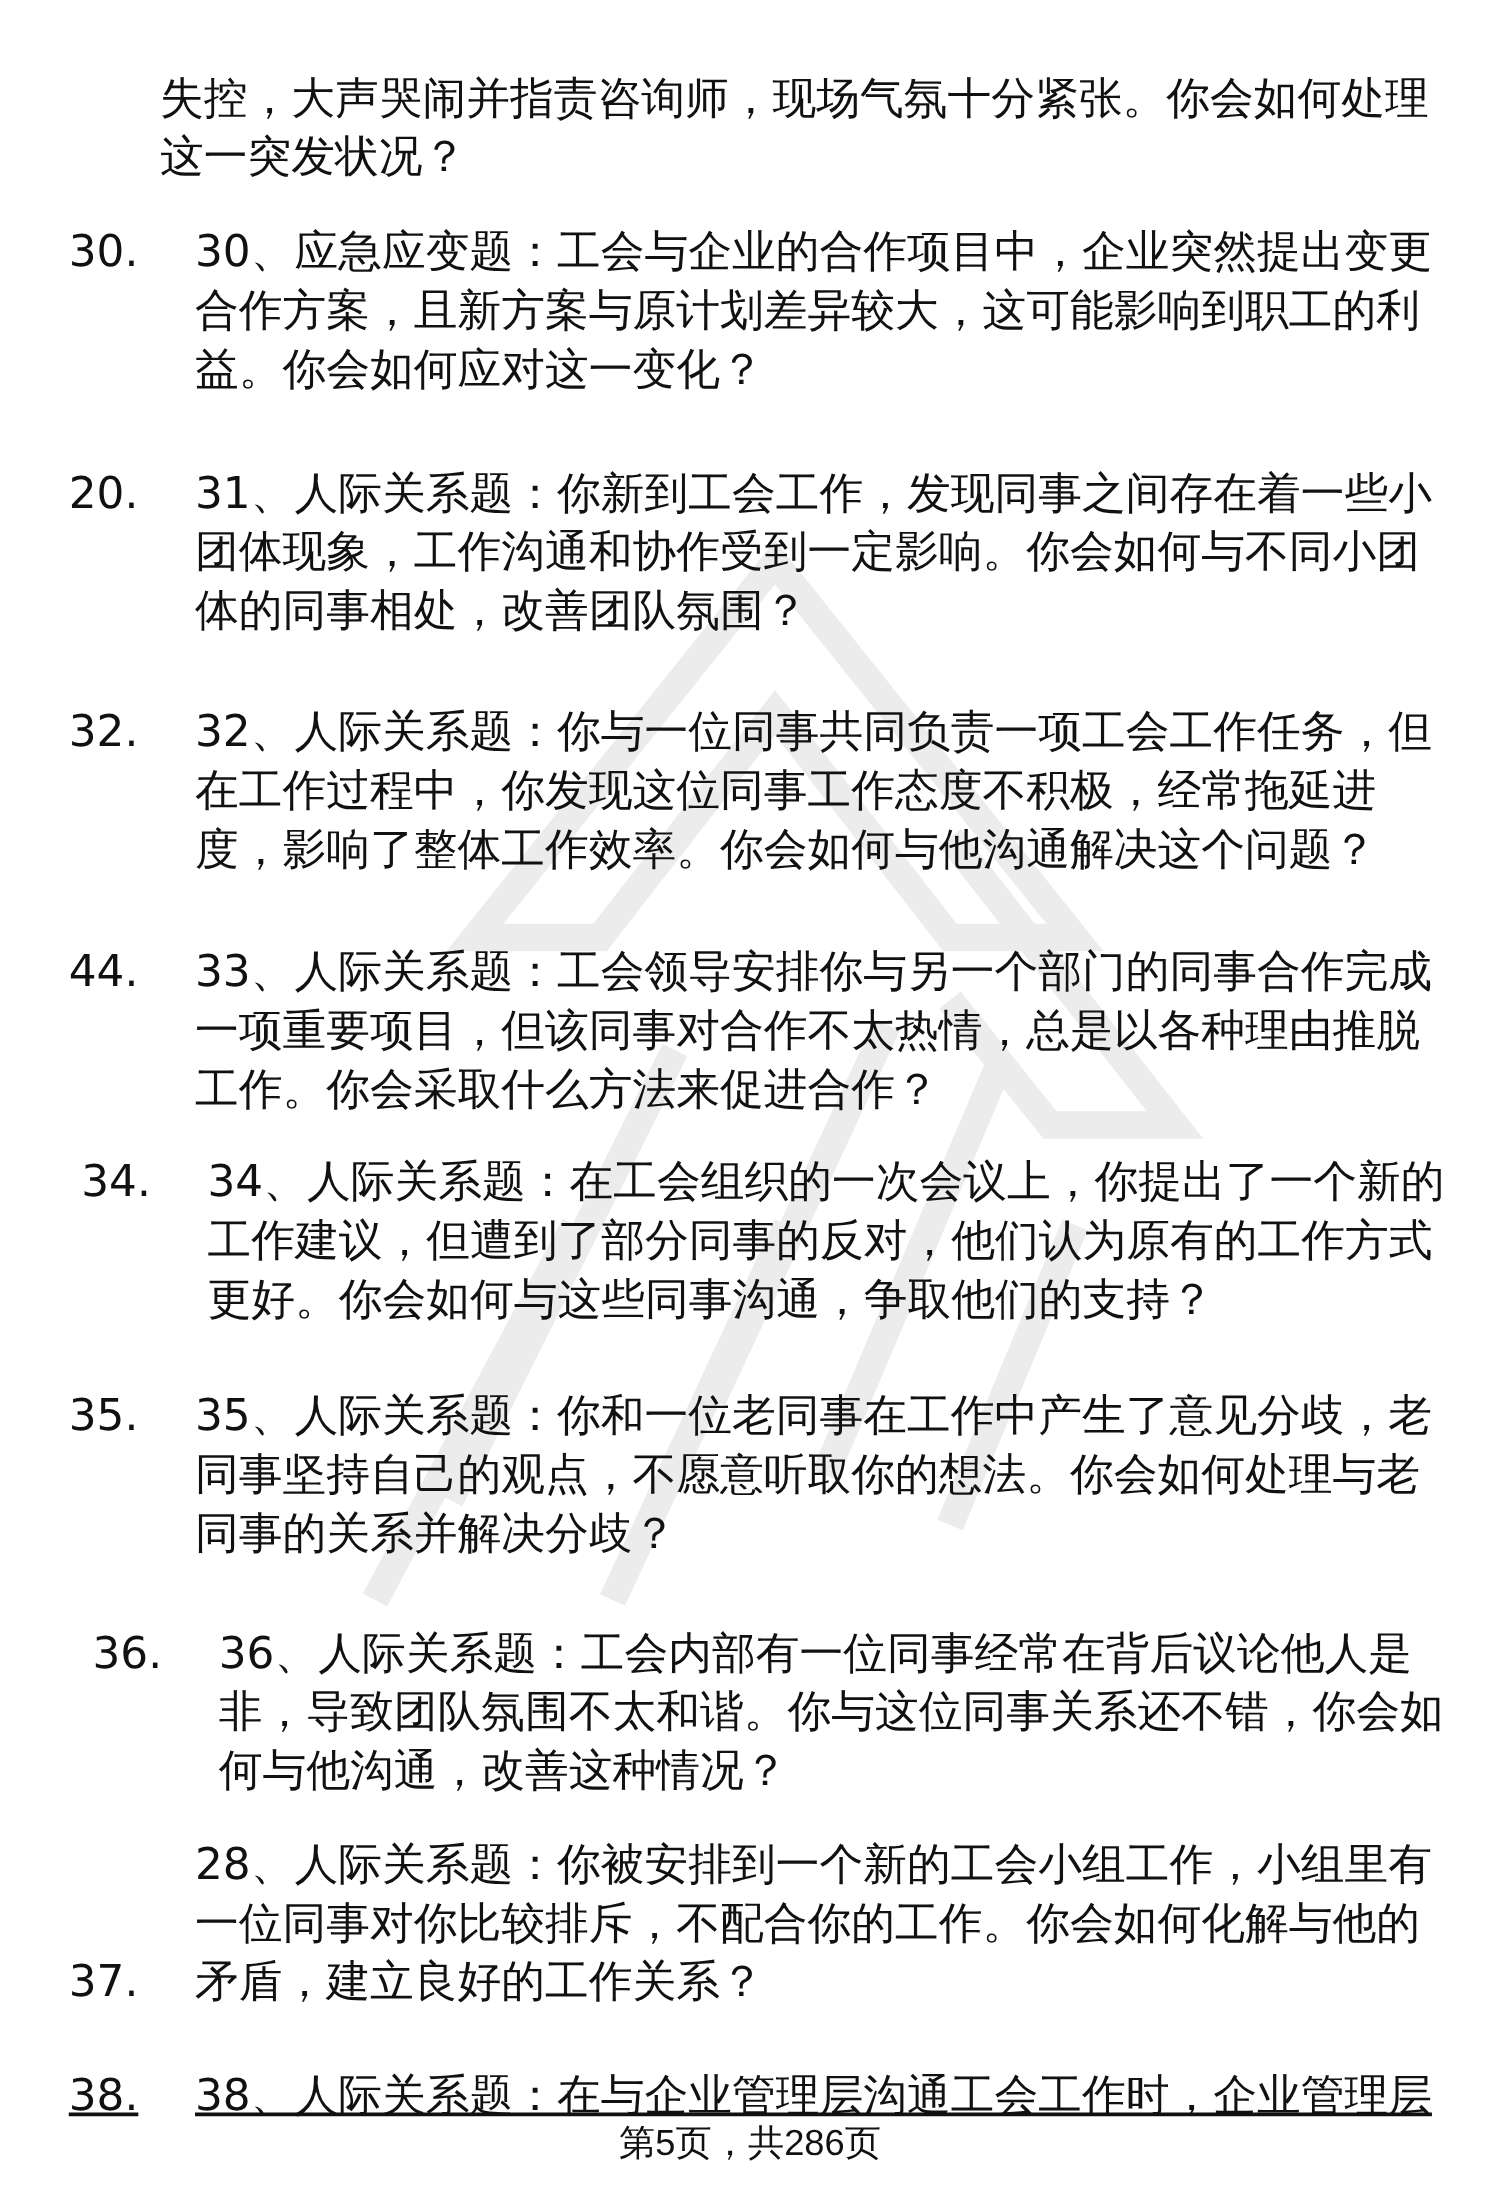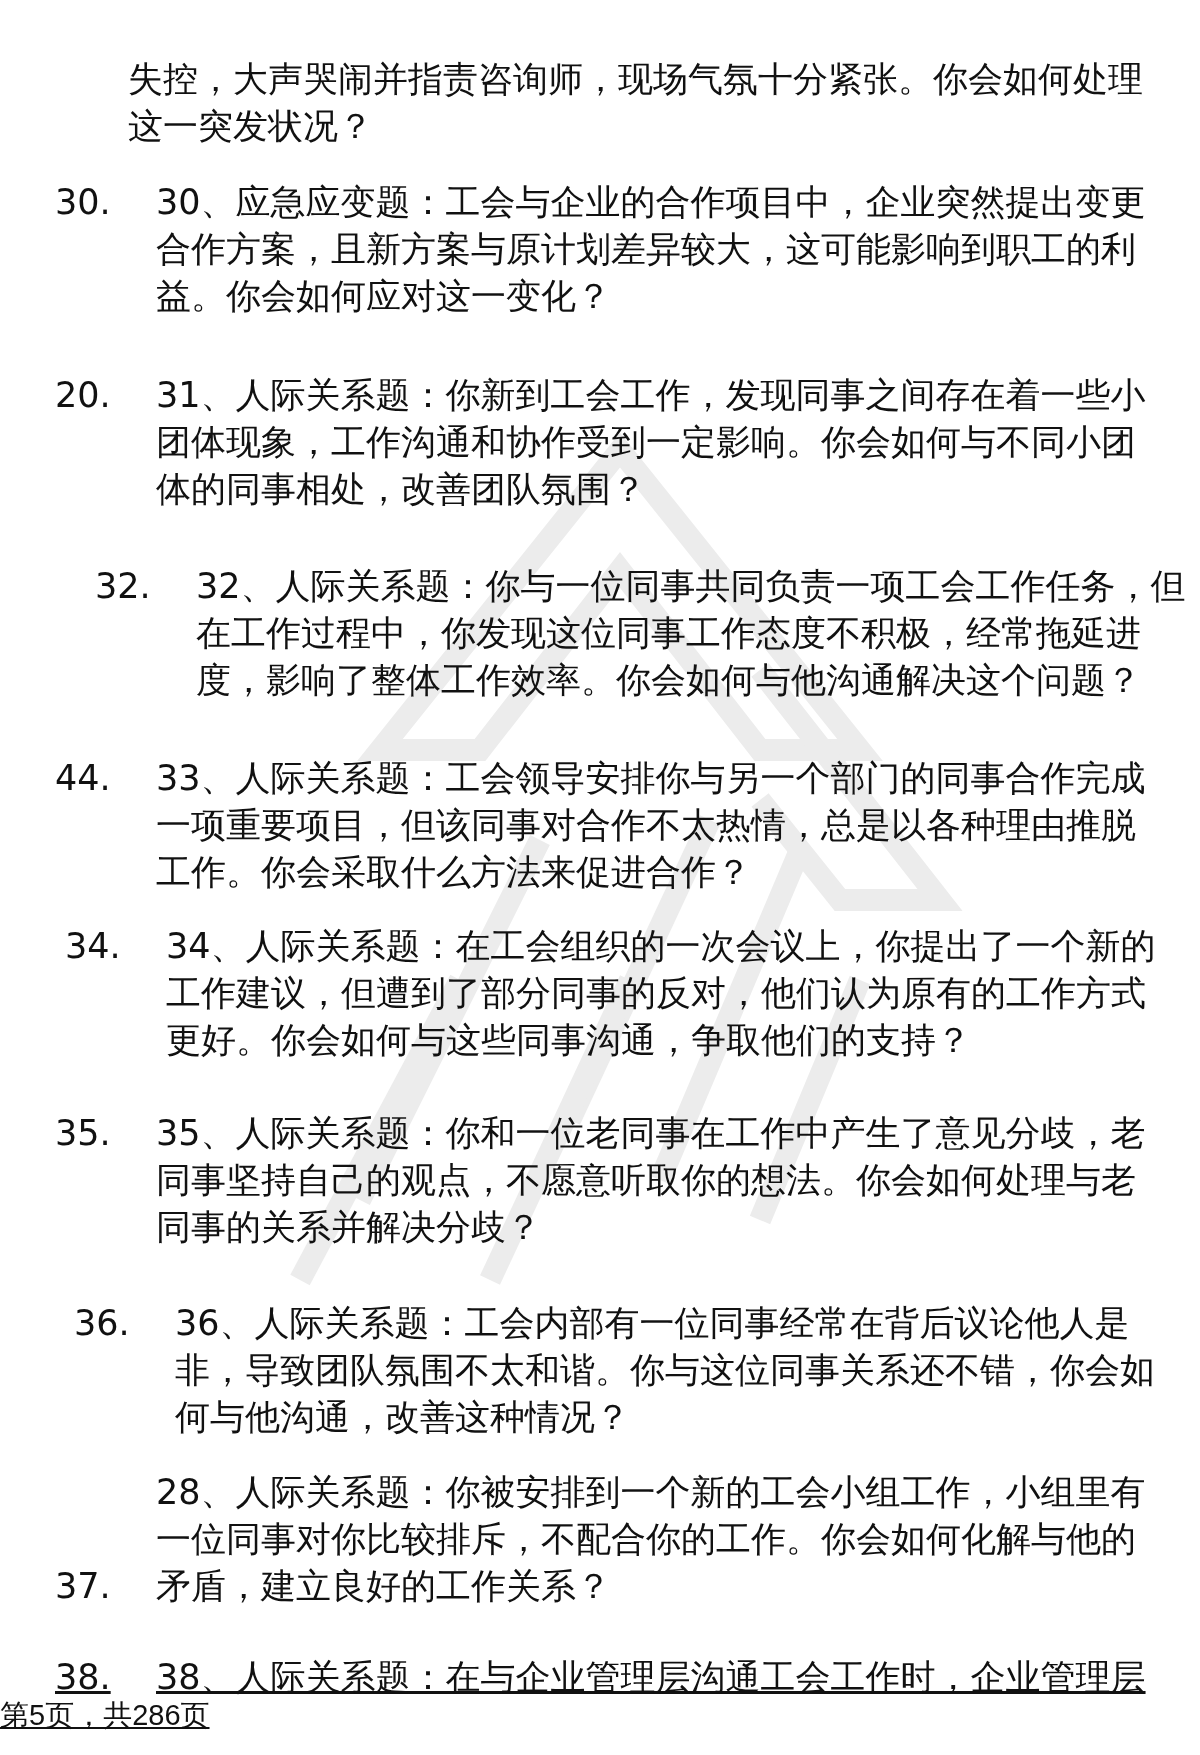--- a/index.html
+++ b/index.html
@@ -54,24 +54,24 @@
       flex: 0 0 73px;
     }
     .item-text {
       width: 1020px;
     }
     .footer {
       position: absolute;
       left: 0;
       top: 1697px;
       width: 1200px;
+      text-align: center;
       font-size: 29px;
       line-height: 36px;
       font-family: "Liberation Sans", "DejaVu Sans", sans-serif;
-      text-decoration: underline;
     }
   </style>
 </head>
 <body>
 
 <svg class="watermark" viewBox="0 0 760 900" xmlns="http://www.w3.org/2000/svg">
   <g fill="none" stroke="#ececec" stroke-width="22" stroke-linejoin="miter">
     <path d="M380 30 L620 330 L520 330 L380 150 L240 330 L140 330 Z"></path>
     <path d="M520 250 L700 480 L600 480 L520 380"></path>
     <path d="M470 400 L330 700"></path>
@@ -89,21 +89,21 @@
   <div class="item" style="top:179px;">
     <span class="item-num">30.</span>
     <span class="item-text">30、应急应变题：工会与企业的合作项目中，企业突然提出变更合作方案，且新方案与原计划差异较大，这可能影响到职工的利益。你会如何应对这一变化？</span>
   </div>
 
   <div class="item" style="top:372px;">
     <span class="item-num">20.</span>
     <span class="item-text">31、人际关系题：你新到工会工作，发现同事之间存在着一些小团体现象，工作沟通和协作受到一定影响。你会如何与不同小团体的同事相处，改善团队氛围？</span>
   </div>
 
-  <div class="item" style="top:563px;margin-left:40px;">
+  <div class="item" style="top:563px;">
     <span class="item-num">32.</span>
     <span class="item-text">32、人际关系题：你与一位同事共同负责一项工会工作任务，但在工作过程中，你发现这位同事工作态度不积极，经常拖延进度，影响了整体工作效率。你会如何与他沟通解决这个问题？</span>
   </div>
 
   <div class="item" style="top:755px;">
     <span class="item-num">44.</span>
     <span class="item-text">33、人际关系题：工会领导安排你与另一个部门的同事合作完成一项重要项目，但该同事对合作不太热情，总是以各种理由推脱工作。你会采取什么方法来促进合作？</span>
   </div>
 
   <div class="item" style="top:923px;margin-left:10px;">

